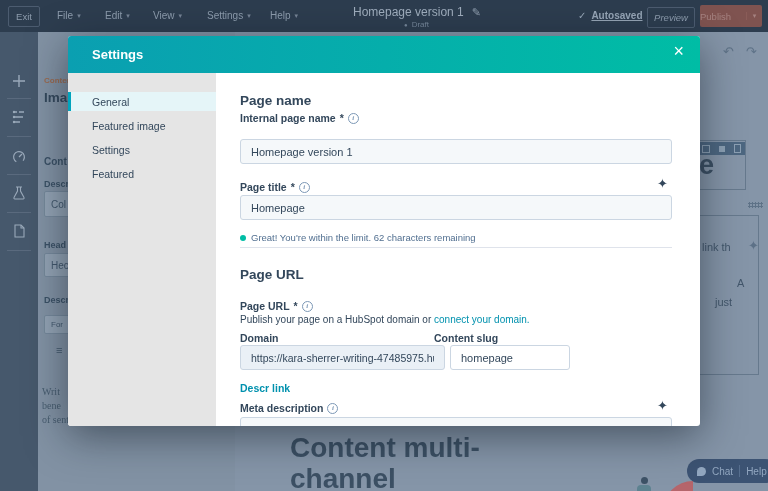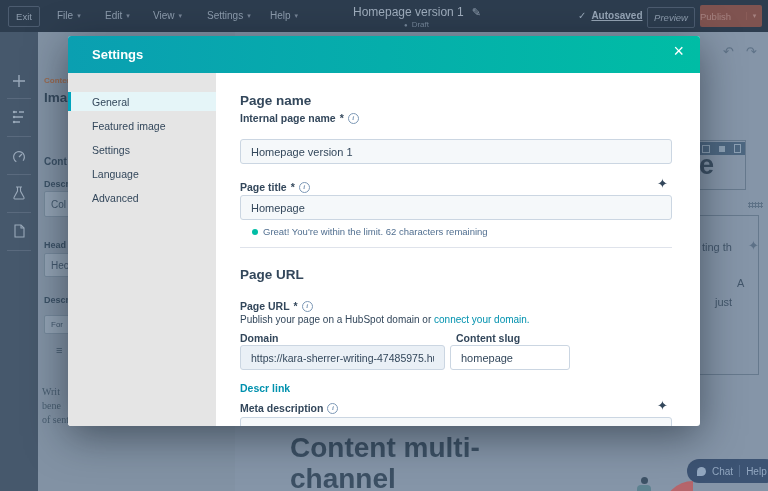--- a/index.html
+++ b/index.html
@@ -163,21 +163,21 @@
     <div class="abs" style="left:511px;top:12px;color:#5f7388;font-size:13px;">↷</div>
     <div class="abs boxline" style="left:441px;top:108px;width:68px;height:48px;"></div>
     <div class="abs" style="left:463px;top:110px;width:47px;height:13px;background:#4d6781;display:flex;align-items:center;justify-content:space-around;">
       <span style="width:6px;height:6px;border:1px solid #8ca0b4;"></span>
       <span style="width:6px;height:6px;background:#8ca0b4;"></span>
       <span style="width:5px;height:7px;border:1px solid #8ca0b4;"></span>
     </div>
     <div class="abs" style="left:464px;top:118px;color:#3c5064;font-size:27px;font-weight:bold;">e</div>
     <div class="abs dots" style="left:513px;top:170px;"></div>
     <div class="abs boxline" style="left:415px;top:183px;width:107px;height:158px;"></div>
-    <div class="abs frag" style="left:467px;top:209px;font-size:11px;">ting th</div>
+    <div class="abs frag" style="left:467px;top:209px;font-size:11px;">link th</div>
     <div class="abs" style="left:513px;top:206px;color:#5d7187;font-size:13px;">✦</div>
     <div class="abs frag" style="left:502px;top:245px;font-size:11px;">A</div>
     <div class="abs frag" style="left:480px;top:264px;font-size:11px;">just</div>
     <div class="abs" style="left:55px;top:400px;color:#3c5064;font-size:28px;font-weight:bold;line-height:31px;">
       <div>Content multi-</div>
       <div>channel</div>
     </div>
     <div class="abs" style="left:398px;top:443px;width:60px;height:40px;overflow:hidden;">
       <div class="abs" style="left:30px;top:6px;width:60px;height:60px;border-radius:50%;background:#b5656b;"></div>
       <div class="abs" style="left:8px;top:2px;width:7px;height:7px;border-radius:50%;background:#3d5266;"></div>
@@ -195,22 +195,21 @@
     <div id="modal-header" class="abs">
       <div id="modal-title" class="abs">Settings</div>
       <div id="modal-close" class="abs">×</div>
     </div>
 
     <div id="modal-nav" class="abs">
       <div style="height:19px;"></div>
       <div class="nav-item active">General</div>
       <div class="nav-item">Featured image</div>
       <div class="nav-item">Settings</div>
-      <div class="nav-item">Language</div>
-      <div class="nav-item">Advanced</div>
+      <div class="nav-item">Featured</div>
     </div>
 
     <div id="modal-content" class="abs">
 
       <div class="abs h1" style="left:24px;top:20px;">Page name</div>
 
       <div class="abs lbl" style="left:24px;top:39px;">
         <span>Internal page name</span>
         <span class="req">*</span>
         <span class="info">i</span>
@@ -218,41 +217,41 @@
       <input class="abs field" style="left: 24px; top: 66px; width: 432px;" value="Homepage version 1">
 
       <div class="abs lbl" style="left:24px;top:108px;">
         <span>Page title</span>
         <span class="req">*</span>
         <span class="info">i</span>
       </div>
       <div class="abs sparkle" style="right:32px;top:103px;">✦</div>
       <input class="abs field" style="left: 24px; top: 122px; width: 432px;" value="Homepage">
 
-      <div class="abs success" style="left:24px;top:153px;margin-left:12px;">
+      <div class="abs success" style="left:24px;top:159px;">
         <span class="sdot"></span>
         <span>Great! You're within the limit. 62 characters remaining</span>
       </div>
 
       <div class="abs divider" style="left:24px;top:174px;width:432px;"></div>
 
       <div class="abs h1" style="left:24px;top:194px;">Page URL</div>
 
       <div class="abs lbl" style="left:24px;top:227px;">
         <span>Page URL</span>
         <span class="req">*</span>
         <span class="info">i</span>
       </div>
       <div class="abs subtxt" style="left:24px;top:241px;">
         <span>Publish your page on a HubSpot domain or</span>
         <span class="link">connect your domain.</span>
       </div>
 
       <div class="abs collbl" style="left:24px;top:259px;">Domain</div>
-      <div class="abs collbl" style="left:240px;top:259px;">Content slug</div>
+      <div class="abs collbl" style="left:218px;top:259px;">Content slug</div>
       <input class="abs field" style="left: 24px; top: 272px; width: 205px; background: rgb(234, 240, 246); font-size: 10.5px;" value="https://kara-sherrer-writing-47485975.hubspc">
       <input class="abs field" style="left: 234px; top: 272px; width: 120px; background: rgb(255, 255, 255);" value="homepage">
 
       <div class="abs link" style="left:24px;top:309px;font-weight:bold;font-size:10.5px;">Descr link</div>
 
       <div class="abs lbl" style="left:24px;top:329px;">
         <span>Meta description</span>
         <span class="info">i</span>
       </div>
       <div class="abs sparkle" style="right:32px;top:325px;">✦</div>

